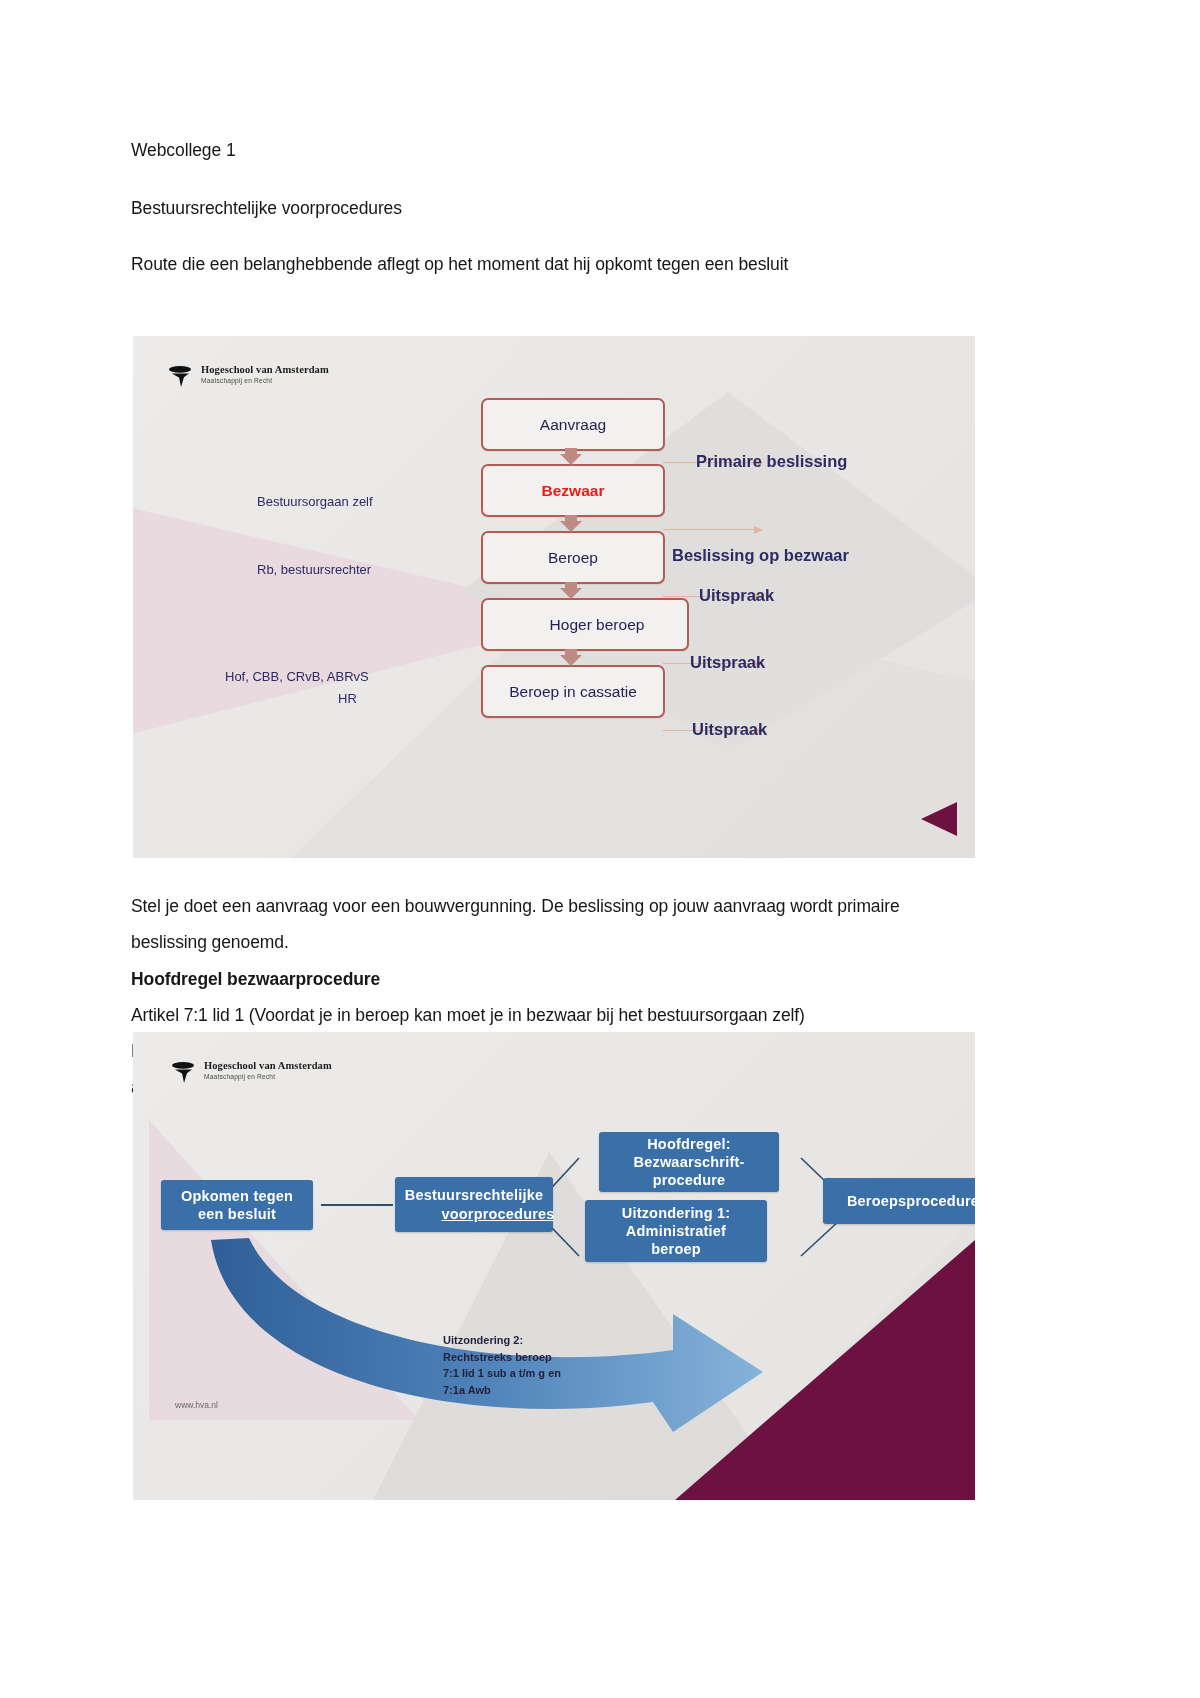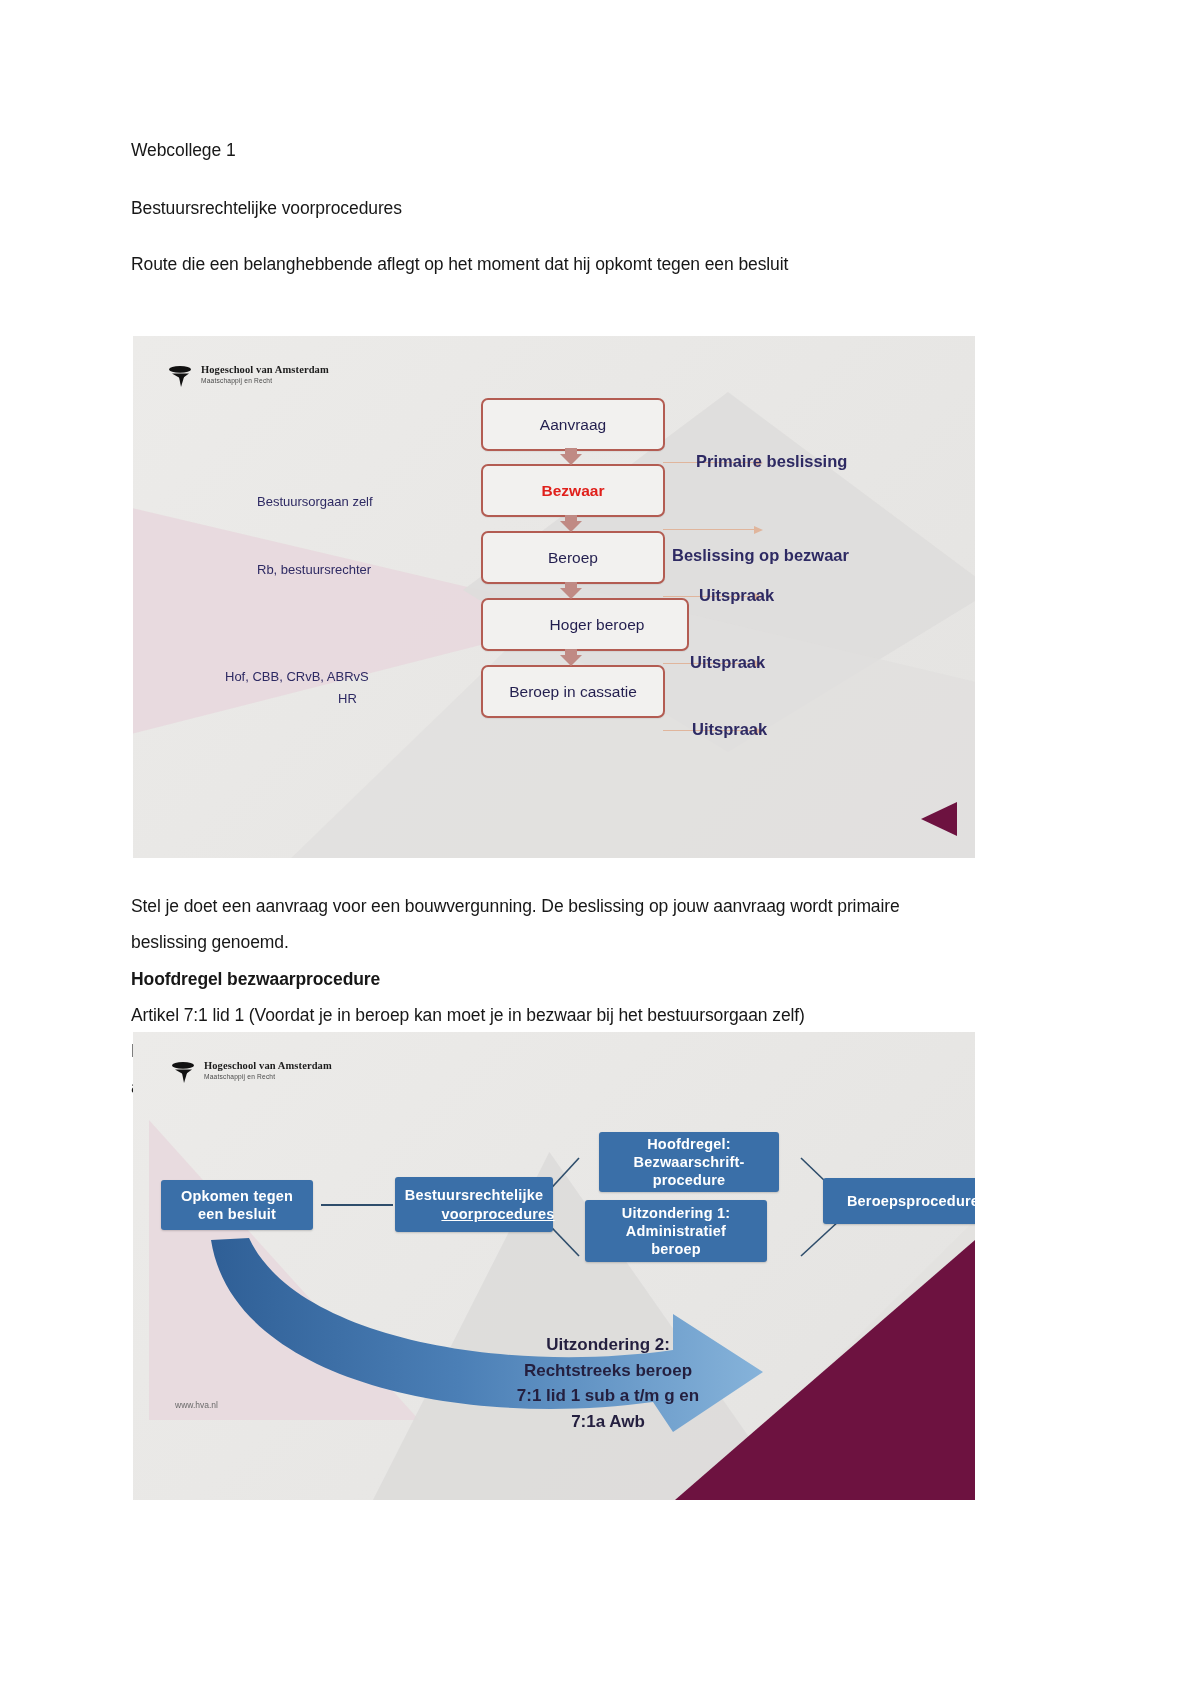--- a/index.html
+++ b/index.html
@@ -115,22 +115,22 @@
     position:absolute;background:#3a6fa8;
     border-radius:3px;
     display:flex;flex-direction:column;align-items:center;justify-content:center;
     color:#ffffff;font-size:14.5px;font-weight:bold;line-height:1.25;
     text-align:center;letter-spacing:.2px;
     box-shadow:0 1px 2px rgba(0,0,0,.18);
   }
   .bluebox .u{text-decoration:underline;margin-left:48px;}
   .connector{position:absolute;background:#2e4d6b;height:1.6px;}
   .s2-caption{
-    position:absolute;text-align:center;color:#241f3f;
-    font-size:17px;font-weight:bold;line-height:1.5;white-space:pre-line;
+    position:absolute;text-align:left;color:#241f3f;
+    font-size:11px;font-weight:bold;line-height:1.5;white-space:pre-line;
   }
   .s2-url{position:absolute;font-size:8.5px;color:#6b6b6b;}
 
   
   .swoosh{position:absolute;left:70px;top:200px;width:760px;height:210px;}
 </style>
 </head>
 <body>
 
 <div class="page">

